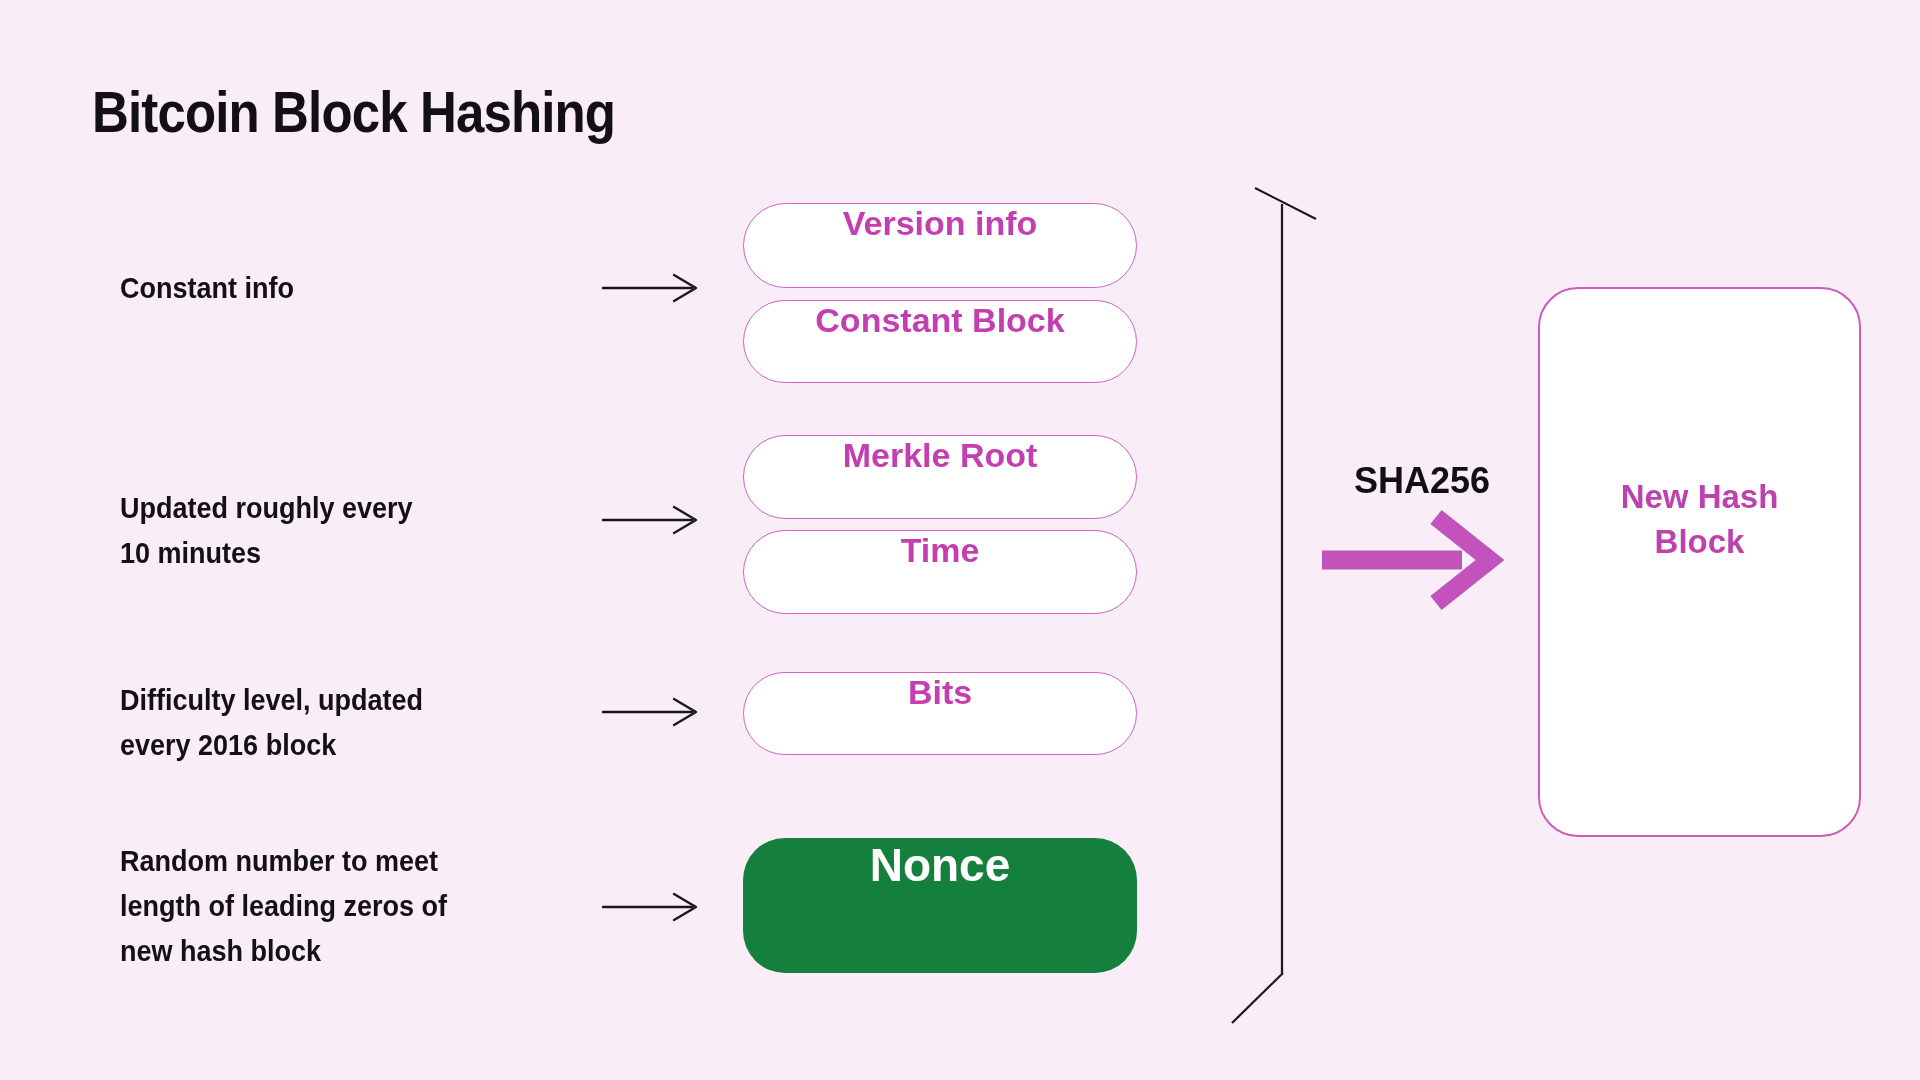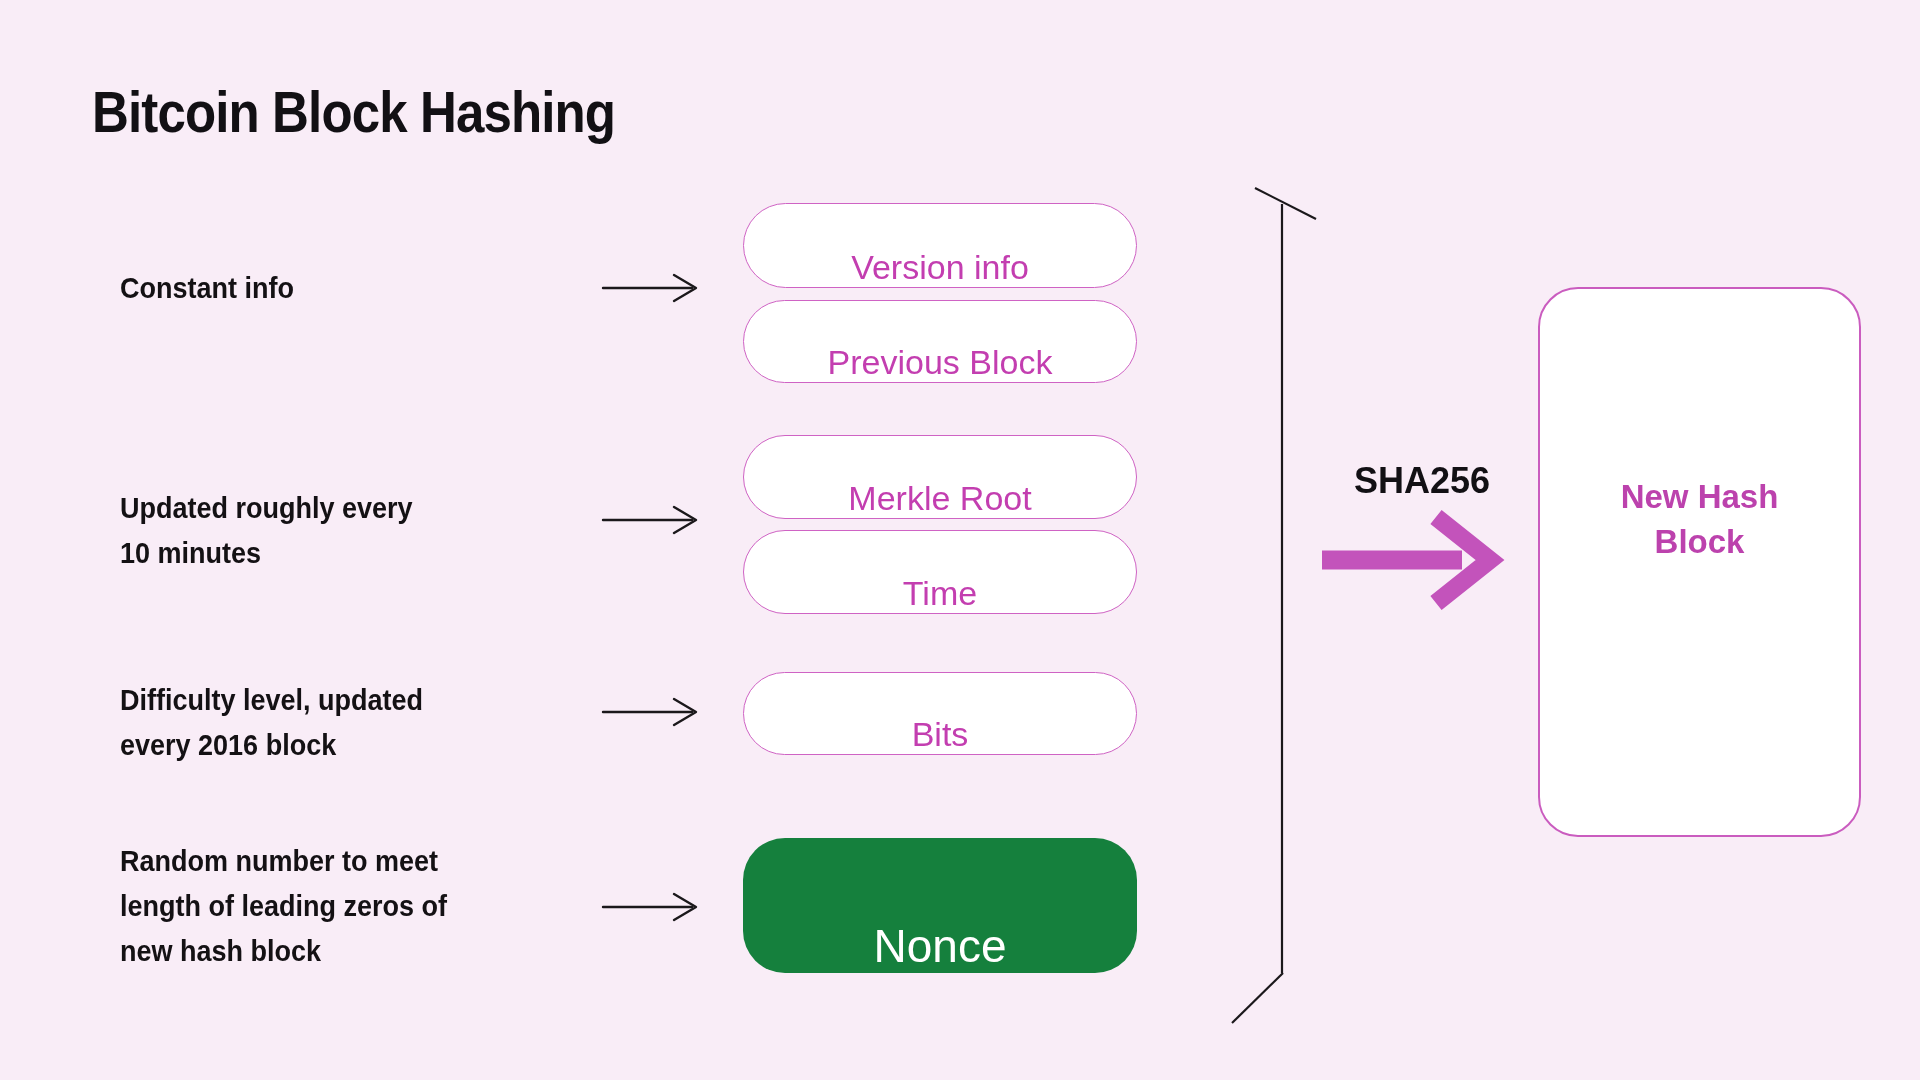--- a/index.html
+++ b/index.html
@@ -28,22 +28,22 @@
   .anno.l1{top:265px;}
   .anno.l2{top:485px;}
   .anno.l3{top:677px;}
   .anno.l4{top:838px;}
   
   .pill{
     left:743px;width:394px;
     background:#ffffff;
     border:1.6px solid #cf63c4;
     border-radius:44px;
-    display:flex;align-items:flex-end;justify-content:center;
-    font-size:34px;font-weight:normal;color:#c33eb0;
+    display:flex;align-items:flex-start;justify-content:center;
+    font-size:34px;font-weight:bold;color:#c33eb0;
     box-sizing:border-box;
   }
   .pill.p1{top:203px;height:85px;}
   .pill.p2{top:300px;height:83px;}
   .pill.p3{top:435px;height:84px;}
   .pill.p4{top:530px;height:84px;}
   .pill.p5{top:672px;height:83px;}
   .pill.nonce{
     top:838px;height:135px;
     background:#15803d;border:none;border-radius:42px;
@@ -84,21 +84,21 @@
 <div class="abs anno l3">Difficulty level, updated
 every 2016 block</div>
 <div class="abs anno l4">Random number to meet
 length of leading zeros of
 new hash block</div>
 
 <div class="abs pill p1">
   <span>Version info</span>
 </div>
 <div class="abs pill p2">
-  <span>Previous Block</span>
+  <span>Constant Block</span>
 </div>
 <div class="abs pill p3">
   <span>Merkle Root</span>
 </div>
 <div class="abs pill p4">
   <span>Time</span>
 </div>
 <div class="abs pill p5">
   <span>Bits</span>
 </div>

